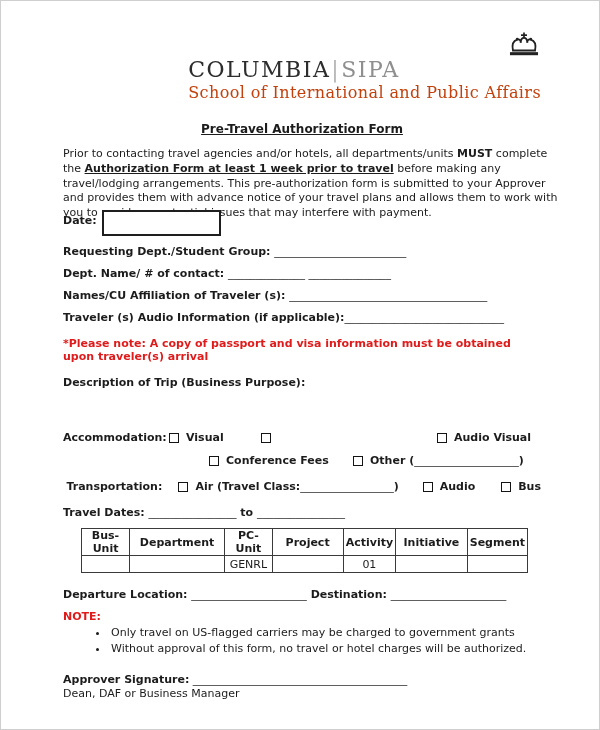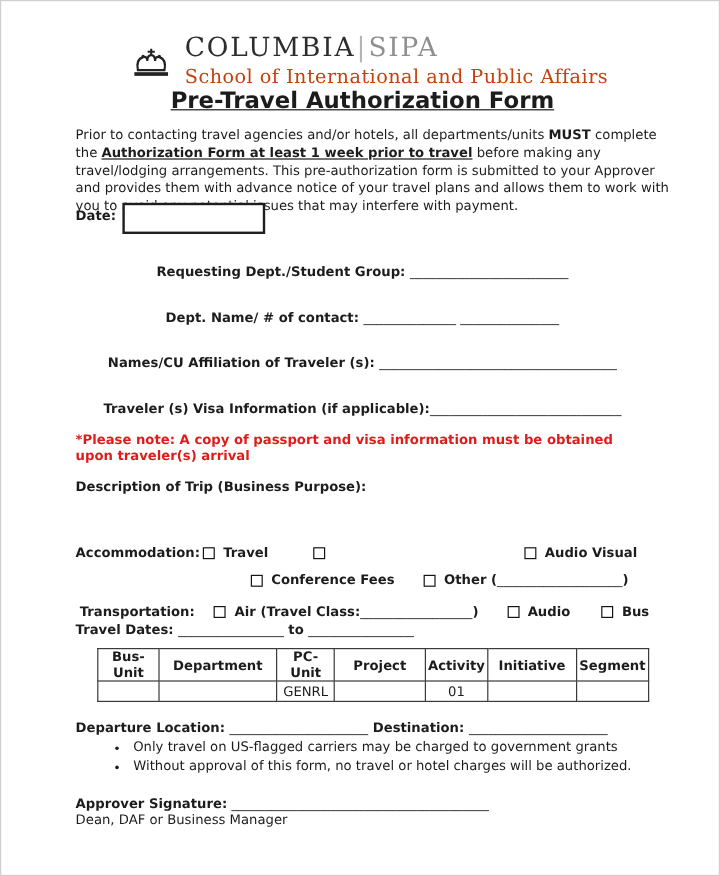--- a/index.html
+++ b/index.html
@@ -7,39 +7,39 @@
   .page {
     width:600px; height:730px;
     border:1px solid #cfcfcf;
     padding:28px 58px 0 62px;
     font-family:"DejaVu Sans", sans-serif;
     font-size:11px; color:#1c1c1c;
     position:relative; overflow:hidden; background:#fff;
   }
 
   
-  .logo-row { display:flex; align-items:center; margin-left:46px; }
+  .logo-row { display:flex; align-items:flex-end; margin-left:46px;flex-direction:column; }
   .crown { width:34px; height:27px; margin-top:2px; flex:0 0 auto; }
   .logo-text { margin-left:11px; }
   .wordmark-line { font-family:"DejaVu Serif", serif; font-size:22px; line-height:1.05; letter-spacing:1.5px; color:#2d2d2d; white-space:nowrap; }
   .logo-divider { color:#b4b4b4; font-weight:normal; padding:0 1px; }
   .logo-sipa { color:#8f8f8f; }
   .logo-subtitle { font-family:"DejaVu Serif", serif; font-size:16px; letter-spacing:0.4px; color:#c2410c; margin-top:2px; white-space:nowrap; }
 
-  .form-title { text-align:center; font-weight:bold; font-size:19px; text-decoration:underline; }
+  .form-title { text-align:center; font-weight:bold; font-size:12px; text-decoration:underline; margin-top:20px; }
 
   .intro { margin-top:11px; line-height:14.8px; width:502px; }
   .b { font-weight:bold; }
   .bu { font-weight:bold; text-decoration:underline; }
 
   .date-row { display:flex; align-items:center; margin-top:-11px; }
   .date-label { font-weight:bold; padding-bottom:5px; }
   .date-box { width:119px; height:26px; border:2px solid #1e1e1e; margin-left:5px; background:#fff; }
 
-  .field-row { margin-top:25px; font-weight:bold; white-space:nowrap;text-align:center; }
+  .field-row { margin-top:9px; font-weight:bold; white-space:nowrap; }
   .blank { font-weight:normal; letter-spacing:0; color:#2a2a2a; }
 
   .red { color:#e01b1b; font-weight:bold; }
   .note-red { margin-top:13px; }
   .desc-label { margin-top:13px; font-weight:bold; }
   .desc-space { height:42px; }
 
   .opt-row { display:flex; align-items:center; white-space:nowrap; }
   .opt-label { font-weight:bold; }
   .checkbox { width:10px; height:10px; border:1.6px solid #141414; display:inline-block; margin-right:7px; background:#fff; flex:0 0 auto; vertical-align:-1px; }
@@ -50,23 +50,23 @@
   .acc-opt1 { width:92px; }
   .acc-opt2 { width:176px; }
   .acc-row2 { margin-left:106px; margin-top:10px;padding-left:40px; }
   .acc-row2 .acc-opt1 { width:144px; }
 
   .trans-row { margin-top:13px;justify-content:flex-end; }
   .trans-row .opt-label { width:112px; }
   .trans-air { margin-right:24px; }
   .trans-rail { margin-right:26px; }
 
-  .dates-row { margin-top:2px; font-weight:bold; white-space:nowrap; }
-
-  table.chartstring { border-collapse:collapse; margin:9px 0 0 18px; table-layout:fixed;border-radius:16px; }
+  .dates-row { margin-top:13px; font-weight:bold; white-space:nowrap; }
+
+  table.chartstring { border-collapse:collapse; margin:9px 13px 0 18px; table-layout:fixed;border-radius:16px; }
   table.chartstring th, table.chartstring td {
     border:1px solid #3a3a3a; height:17px; padding:0 2px;
     text-align:center; font-size:11px; overflow:hidden;
   }
   table.chartstring th { font-weight:bold; }
   table.chartstring td { font-weight:normal; }
 
   .loc-row { margin-top:15px; font-weight:bold; white-space:nowrap; }
   .attach { margin-top:11px; line-height:14.8px; width:496px; }
   .note-head { margin-top:9px; }
@@ -111,33 +111,33 @@
   </div>
   <div class="field-row">
     <span>Dept. Name/ # of contact:</span>
     <span> </span><span class="blank">______________ _______________</span>
   </div>
   <div class="field-row">
     <span>Names/CU Affiliation of Traveler (s):</span>
     <span> </span><span class="blank">____________________________________</span>
   </div>
   <div class="field-row">
-    <span>Traveler (s) Visa Information (if applicable):</span><span class="blank">_____________________________</span>
+    <span>Traveler (s) Audio Information (if applicable):</span><span class="blank">_____________________________</span>
   </div>
 
   <div class="red note-red">*Please note: A copy of passport and visa information must be obtained upon traveler(s) arrival</div>
 
   <div class="desc-label">Description of Trip (Business Purpose):</div>
   <div class="desc-space"></div>
 
   <div class="opt-row acc-row1">
     <span class="opt-label">Accommodation:</span>
     <span class="opt acc-opt1">
         <span class="checkbox"></span>
-        <span>Travel</span>
+        <span>Visual</span>
       </span>
     <span class="opt acc-opt2">
         <span class="checkbox"></span>
       </span>
     <span class="opt">
         <span class="checkbox"></span>
         <span>Audio Visual</span>
       </span>
   </div>
   <div class="opt-row acc-row2">
@@ -211,20 +211,21 @@
     </table>
 
   <div class="loc-row">
     <span>Departure Location:</span>
     <span> </span><span class="blank">_____________________</span>
     <span> </span><span>Destination:</span>
     <span> </span><span class="blank">_____________________</span>
   </div>
 
 
+  <div class="red note-head">NOTE:</div>
   <ul class="note-list">
     <li>Only travel on US-flagged carriers may be charged to government grants</li>
     <li>Without approval of this form, no travel or hotel charges will be authorized.</li>
   </ul>
 
   <div class="approver-row">
     <span class="b">Approver Signature:</span>
     <span> </span><span class="blank">_______________________________________</span>
   </div>
   <div class="approver-sub">Dean, DAF or Business Manager</div>

